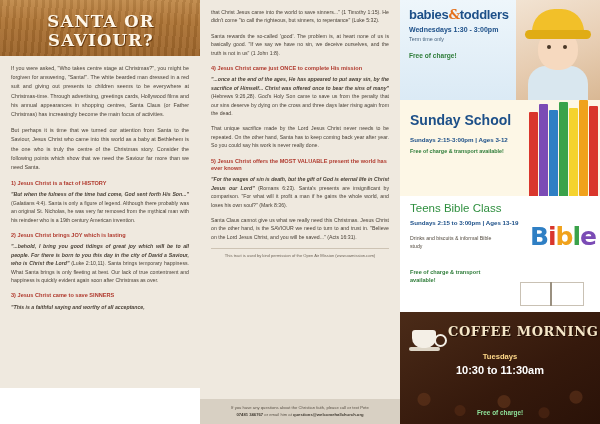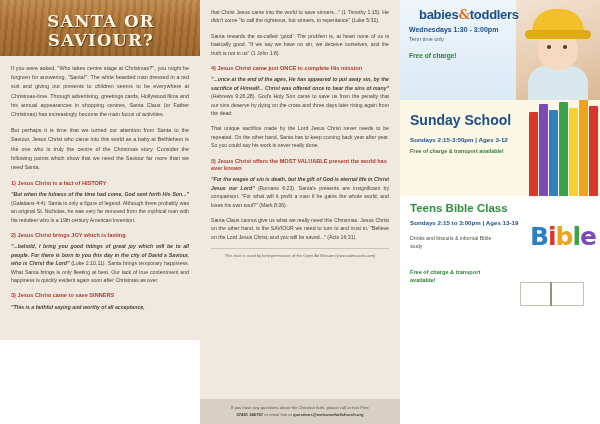--- a/index.html
+++ b/index.html
@@ -1,20 +1,20 @@
 <!DOCTYPE html>
 <html><head>
 <meta charset="utf-8">
 <style>
   html,body{margin:0;padding:0;}
   body{width:600px;height:424px;overflow:hidden;background:#fff;font-family:"Liberation Sans",sans-serif;}
   .page{position:relative;width:600px;height:424px;display:flex;}
 
   
-  .col-left{position:relative;width:200px;height:340px;background:#d946ef;overflow:hidden;}
+  .col-left{position:relative;width:200px;height:388px;background:#d946ef;overflow:hidden;}
   .woodtop{position:absolute;top:0;left:0;width:200px;height:56px;
     background:linear-gradient(180deg,#c18a4a 0%,#ad7334 40%,#9c642a 100%);}
   .woodtop:after{content:"";position:absolute;inset:0;
     background:repeating-linear-gradient(95deg,rgba(0,0,0,.07) 0 3px,rgba(255,255,255,.05) 3px 7px);}
   .title-main{position:absolute;top:12px;left:10px;width:182px;text-align:center;
     font-family:"DejaVu Serif",serif;font-size:16.5px;letter-spacing:1.2px;color:#fff7e8;
     text-shadow:1px 1px 0 #6b3d12;font-weight:700;}
   .left-body{position:absolute;top:56px;left:0;width:200px;height:368px;
     background:#efe9df;padding:8px 11px 0 11px;box-sizing:border-box;}
   .left-body p{margin:0 0 7px 0;font-size:5.2px;line-height:1.62;color:#4a4238;text-align:justify;}
@@ -44,37 +44,37 @@
   .p1{position:absolute;top:0;left:0;width:200px;height:100px;overflow:hidden;
     background:linear-gradient(180deg,#eef6fb 0%,#dbeaf5 100%);}
   .p1 .photo{position:absolute;right:0;top:0;width:84px;height:100px;
     background:linear-gradient(160deg,#f2e3d2 0%,#e7cdb2 55%,#d9b894 100%);}
   .baby-hat{position:absolute;right:16px;top:9px;width:52px;height:26px;border-radius:26px 26px 4px 4px;
     background:#f2c029;box-shadow:inset 0 -4px 0 rgba(0,0,0,.08);}
   .baby-hat:after{content:"";position:absolute;left:-7px;bottom:-4px;width:66px;height:9px;border-radius:5px;background:#e0ac15;}
   .baby-face{position:absolute;right:22px;top:28px;width:40px;height:42px;border-radius:50% 50% 45% 45%;background:#f6d9bf;}
   .baby-eye{position:absolute;width:4px;height:4px;border-radius:50%;background:#4a3828;}
   .baby-body{position:absolute;right:12px;bottom:0;width:60px;height:34px;border-radius:18px 18px 0 0;background:#d9e7ef;}
-  .p1 h2{position:absolute;left:19px;top:7px;margin:0;font-size:13px;color:#1c4f88;font-weight:700;letter-spacing:-.3px;}
+  .p1 h2{position:absolute;left:9px;top:7px;margin:0;font-size:13px;color:#1c4f88;font-weight:700;letter-spacing:-.3px;}
   .p1 h2 .amp{color:#e4711c;font-family:"DejaVu Serif",serif;}
   .p1 .l1{position:absolute;left:9px;top:26px;font-size:7px;color:#1c4f88;font-weight:700;}
   .p1 .l2{position:absolute;left:9px;top:36px;font-size:5.4px;color:#46627e;}
   .p1 .free{position:absolute;left:9px;top:52px;font-size:6.6px;color:#2f7d3a;font-weight:700;}
 
   
   .p2{position:absolute;top:100px;left:0;width:200px;height:96px;overflow:hidden;background:#fdf7e6;}
   .pencils{position:absolute;right:0;top:0;width:78px;height:96px;}
   .pencil{position:absolute;width:9px;height:96px;border-radius:1px;}
   .p2 h2{position:absolute;left:10px;top:12px;margin:0;font-size:14px;color:#1c4f88;font-weight:700;text-align:center;}
   .p2 .l1{position:absolute;left:10px;top:36px;font-size:6.2px;color:#1c4f88;font-weight:700;}
   .p2 .l2{position:absolute;left:10px;top:47px;font-size:5.4px;color:#2f7d3a;font-weight:700;line-height:1.5;width:105px;}
 
   
   .p3{position:absolute;top:196px;left:0;width:200px;height:116px;overflow:hidden;background:#ffffff;}
-  .p3 h2{position:absolute;left:10px;top:6px;margin:0;font-size:11.5px;color:#2f8f3f;font-weight:700;}
+  .p3 h2{position:absolute;left:10px;top:6px;margin:0;font-size:11.5px;color:#2f8f3f;font-weight:400;}
   .p3 .l1{position:absolute;left:10px;top:23px;font-size:6.2px;color:#1c4f88;font-weight:700;}
   .p3 .l2{position:absolute;left:10px;top:38px;font-size:5.2px;color:#544c41;line-height:1.6;width:86px;}
   .p3 .free{position:absolute;left:10px;top:72px;font-size:5.6px;color:#2f7d3a;font-weight:700;line-height:1.5;width:86px;}
   .bibleword{position:absolute;right:4px;top:28px;font-family:"DejaVu Sans",sans-serif;font-weight:700;
     font-size:25px;letter-spacing:-1px;line-height:1;}
   .bibleword span{display:inline-block;}
   .bookicon{position:absolute;right:18px;bottom:6px;width:62px;height:26px;}
   .bookicon .pg{position:absolute;bottom:0;width:31px;height:22px;background:#fff;border:1px solid #c9c1b4;}
   .bookicon .spine{position:absolute;left:30px;bottom:0;width:2px;height:24px;background:#9a9080;}
 
@@ -188,15 +188,27 @@
       <div class="bibleword">
         <span style="color:#2f7fc4">B</span><span style="color:#d9362c">i</span><span style="color:#f0a21c">b</span><span style="color:#3aa24a">l</span><span style="color:#7b4bb5">e</span>
       </div>
       <div class="bookicon">
         <div class="pg" style="left:0"></div>
         <div class="pg" style="left:31px"></div>
         <div class="spine"></div>
       </div>
     </div>
 
+    <div class="p4">
+      <div class="beans"></div>
+      <div class="cup">
+        <div class="saucer"></div>
+        <div class="body"></div>
+        <div class="handle"></div>
+      </div>
+      <h2>COFFEE MORNING</h2>
+      <div class="l1">Tuesdays</div>
+      <div class="l2">10:30 to 11:30am</div>
+      <div class="free">Free of charge!</div>
+    </div>
 
   </div>
 </div>
 
 </body></html>

